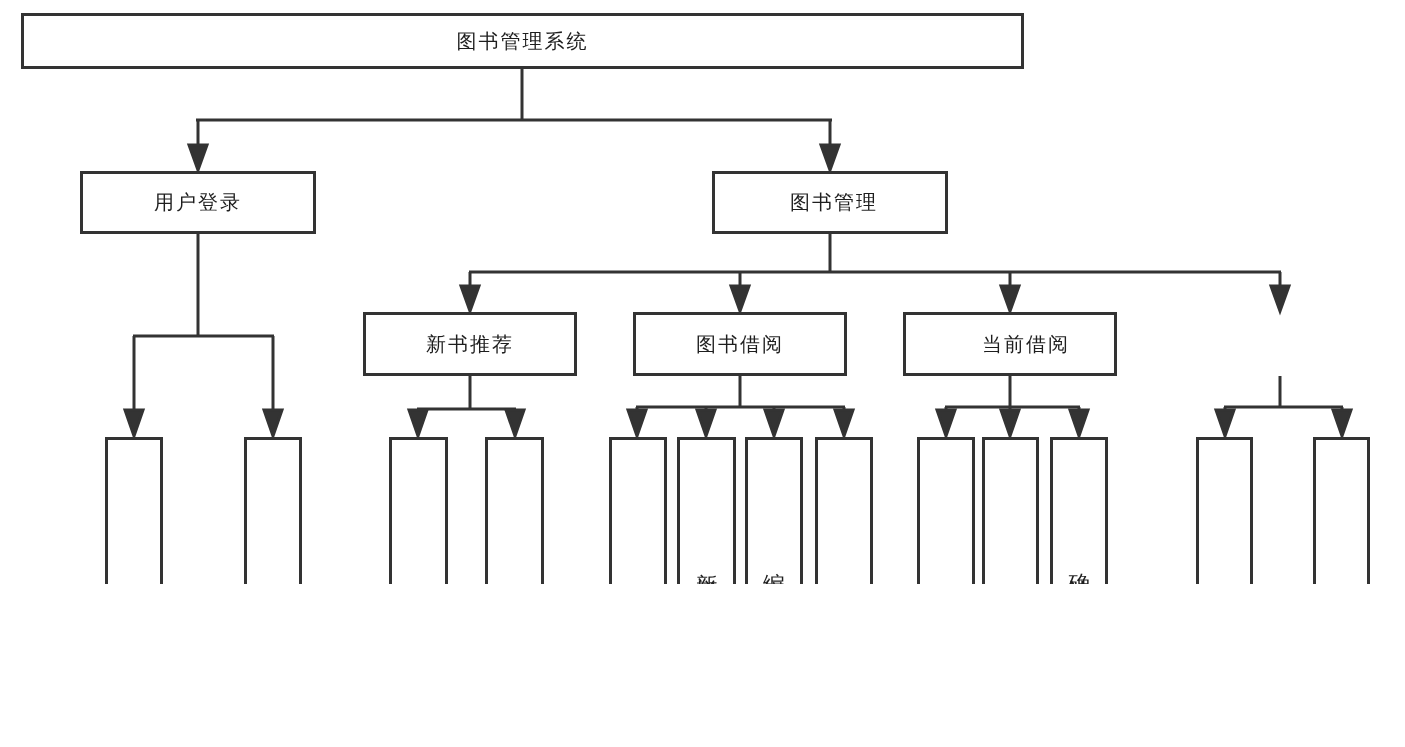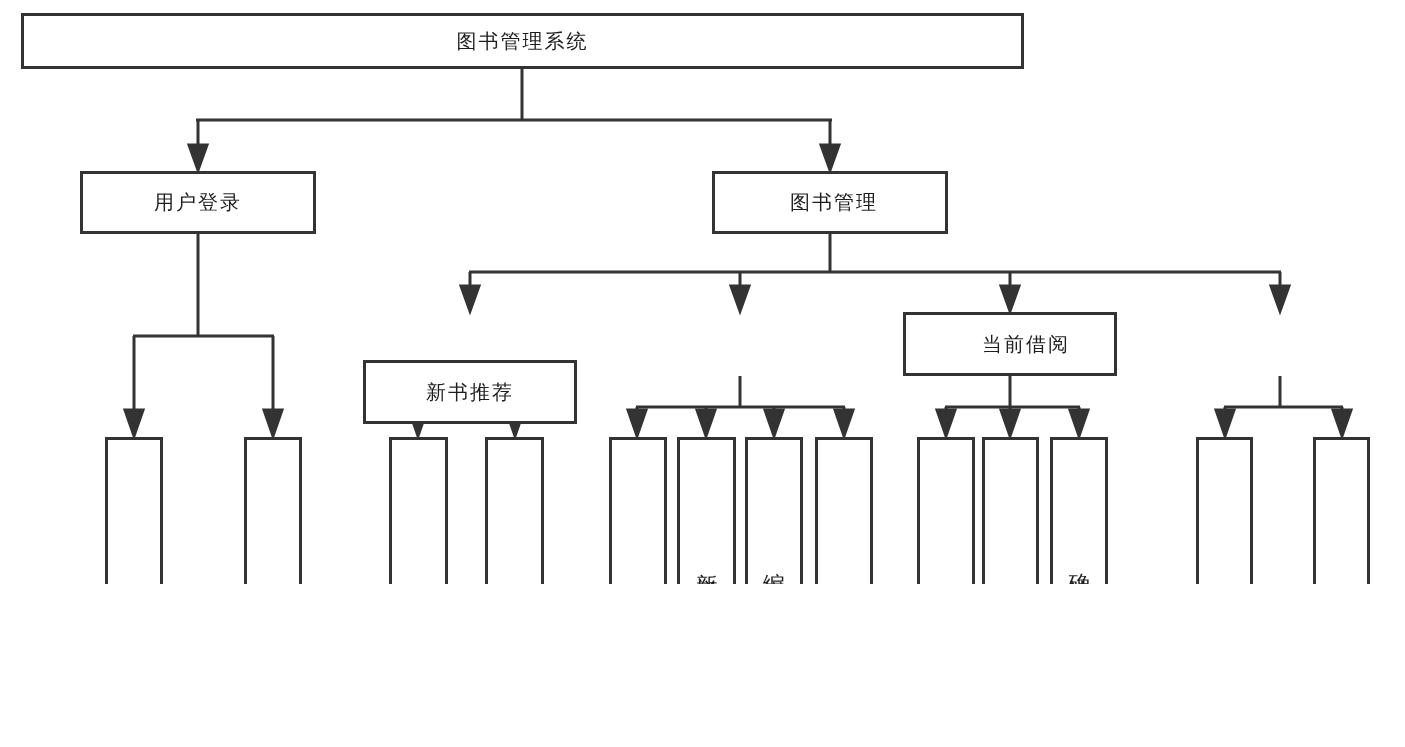--- a/index.html
+++ b/index.html
@@ -52,21 +52,21 @@
     font-size: 21px;
     letter-spacing: 0.5px;
     color: #b0b0b0;
     white-space: nowrap;
     z-index: 3;
   }
   
   #n-root            { left: 21px;   top: 13px;  width: 1003px; height: 56px; }
   #n-user-login      { left: 80px;   top: 171px; width: 236px;  height: 63px; }
   #n-book-mgmt       { left: 712px;  top: 171px; width: 236px;  height: 63px; padding-left: 8px; }
-  #n-new-books       { left: 363px;  top: 312px; width: 214px;  height: 64px; margin-top: 48px; }
+  #n-new-books       { left: 363px;  top: 312px; width: 214px;  height: 64px; }
   #n-book-borrow     { left: 633px;  top: 312px; width: 214px;  height: 64px; }
   #n-current-borrow  { left: 903px;  top: 312px; width: 214px;  height: 64px; padding-left: 32px; }
   #n-borrow-records  { left: 1172px; top: 312px; width: 218px;  height: 64px; }
   .leaf { top: 437px; height: 298px; }
   #l-user-login  { left: 105px;  width: 58px; }
   #l-logout      { left: 244px;  width: 58px; }
   #l-nb-query    { left: 389px;  width: 59px; }
   #l-nb-borrow   { left: 485px;  width: 59px; }
   #l-bb-query    { left: 609px;  width: 58px; }
   #l-bb-add      { left: 677px;  width: 59px; }
@@ -158,20 +158,21 @@
       <polygon points="1333,410 1351,410 1342,436"></polygon>
     </g>
   </svg>
 
   <div class="node h" id="n-root">图书管理系统</div>
 
   <div class="node h" id="n-user-login">用户登录</div>
   <div class="node h" id="n-book-mgmt">图书管理</div>
 
   <div class="node h" id="n-new-books">新书推荐</div>
+  <div class="node h" id="n-book-borrow">图书借阅</div>
   <div class="node h" id="n-current-borrow">当前借阅</div>
 
   <div class="node leaf" id="l-user-login">
     <span>用户登录</span>
   </div>
   <div class="node leaf" id="l-logout">
     <span>注销登录</span>
   </div>
   <div class="node leaf" id="l-nb-query">
     <span>查询图书</span>

